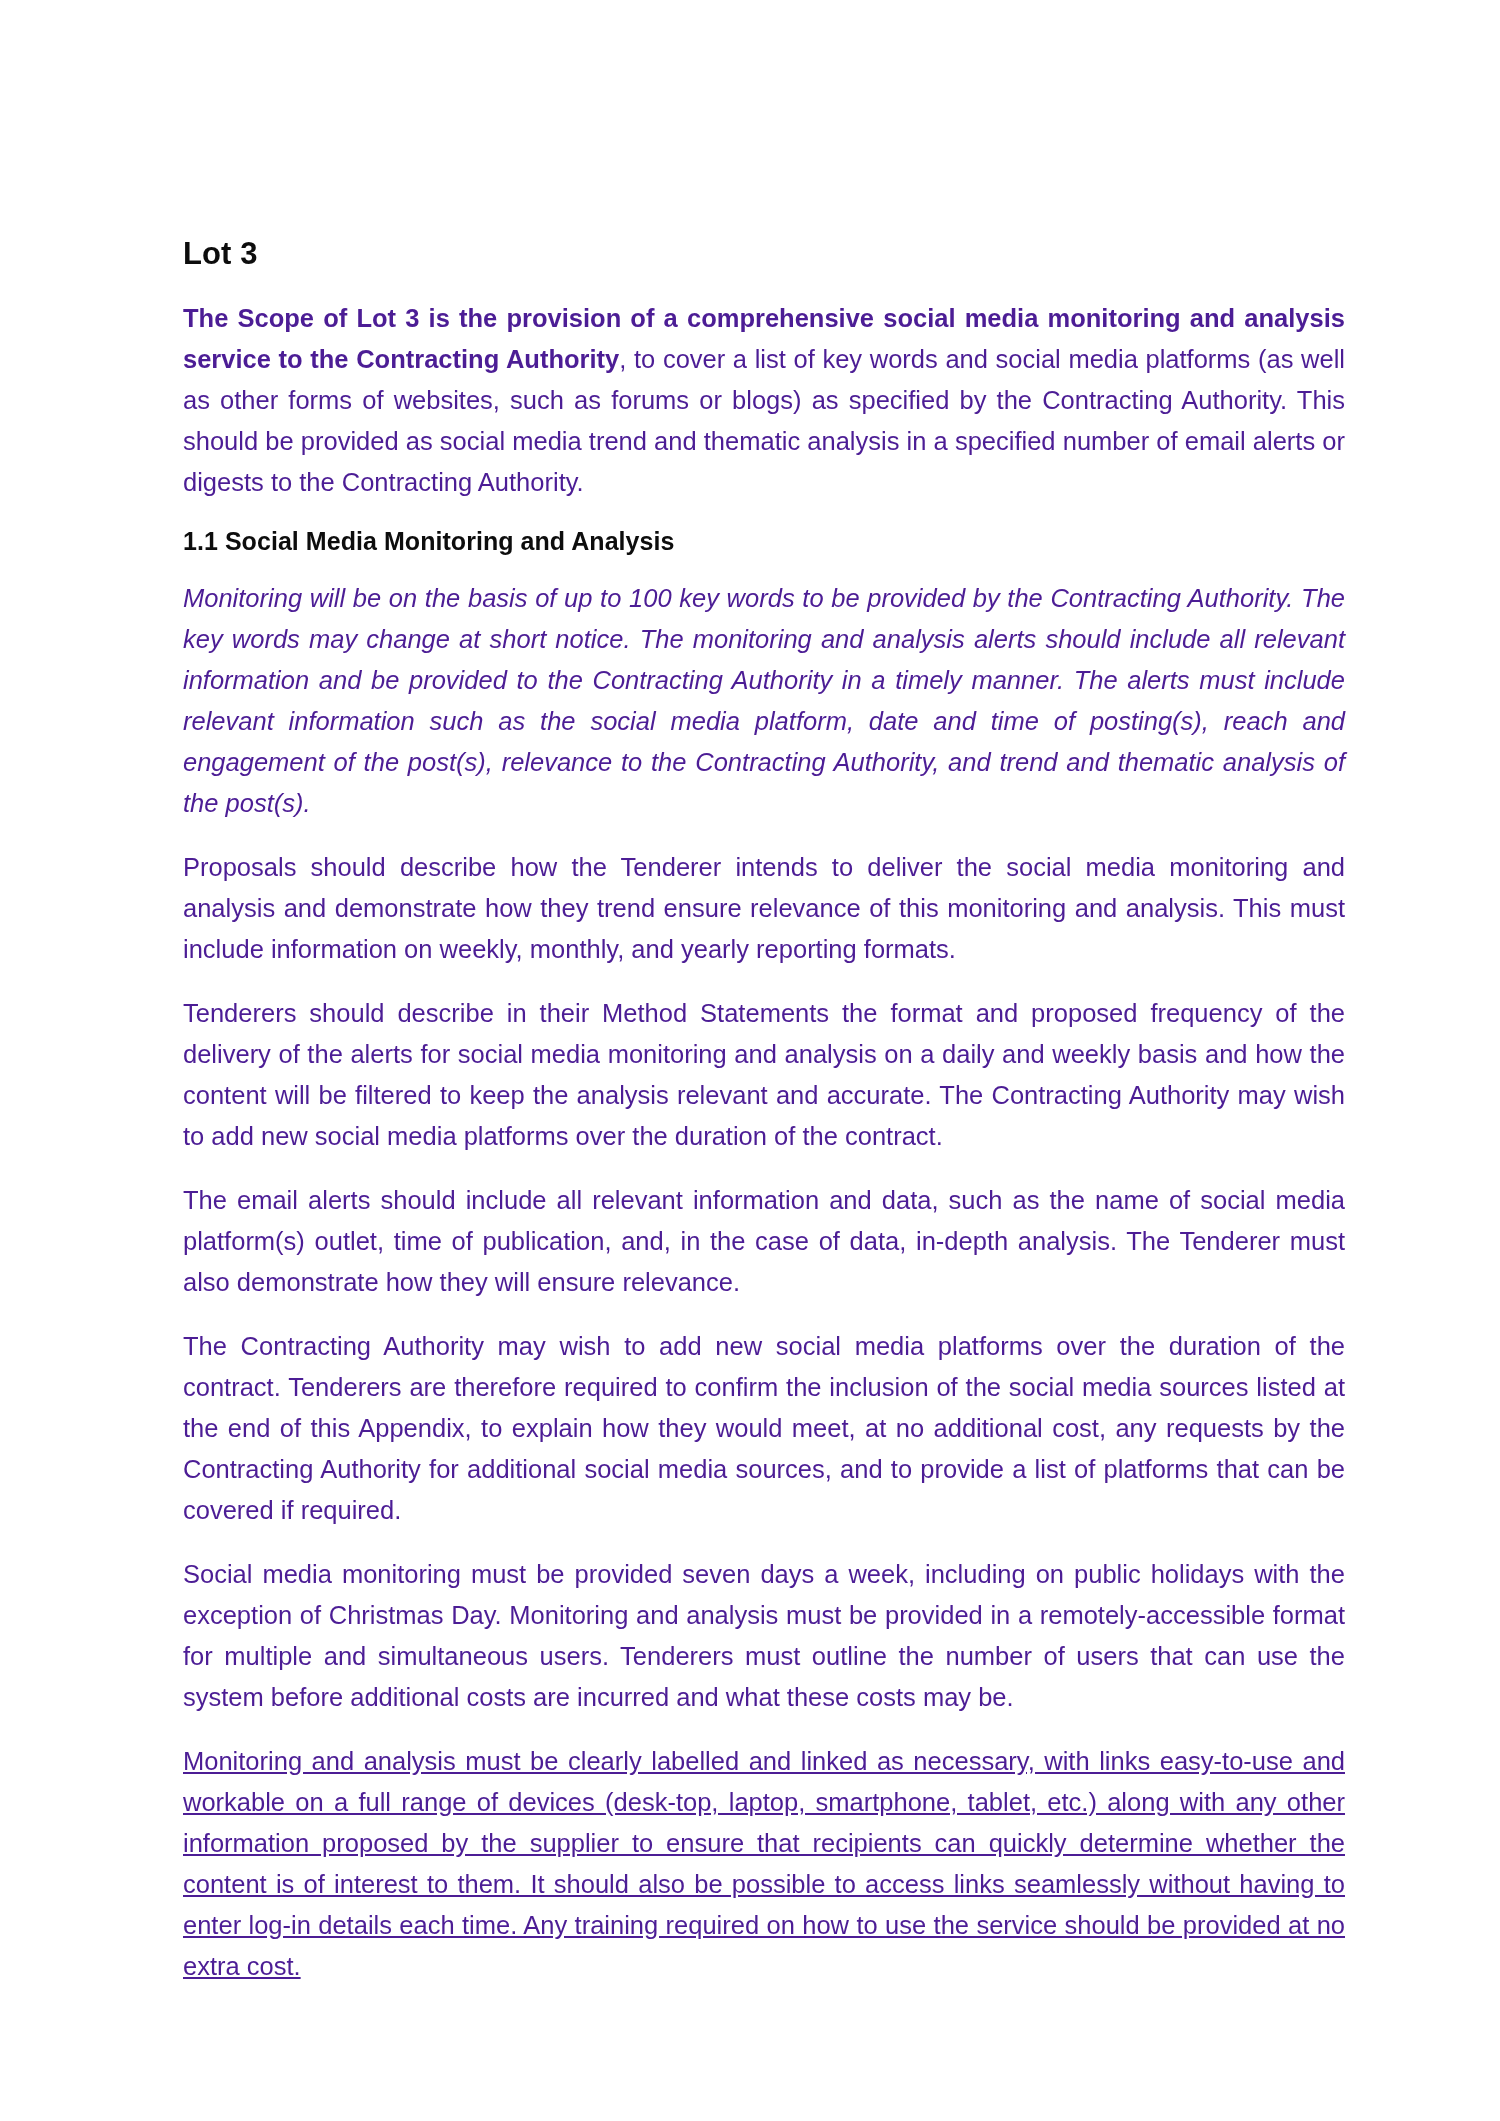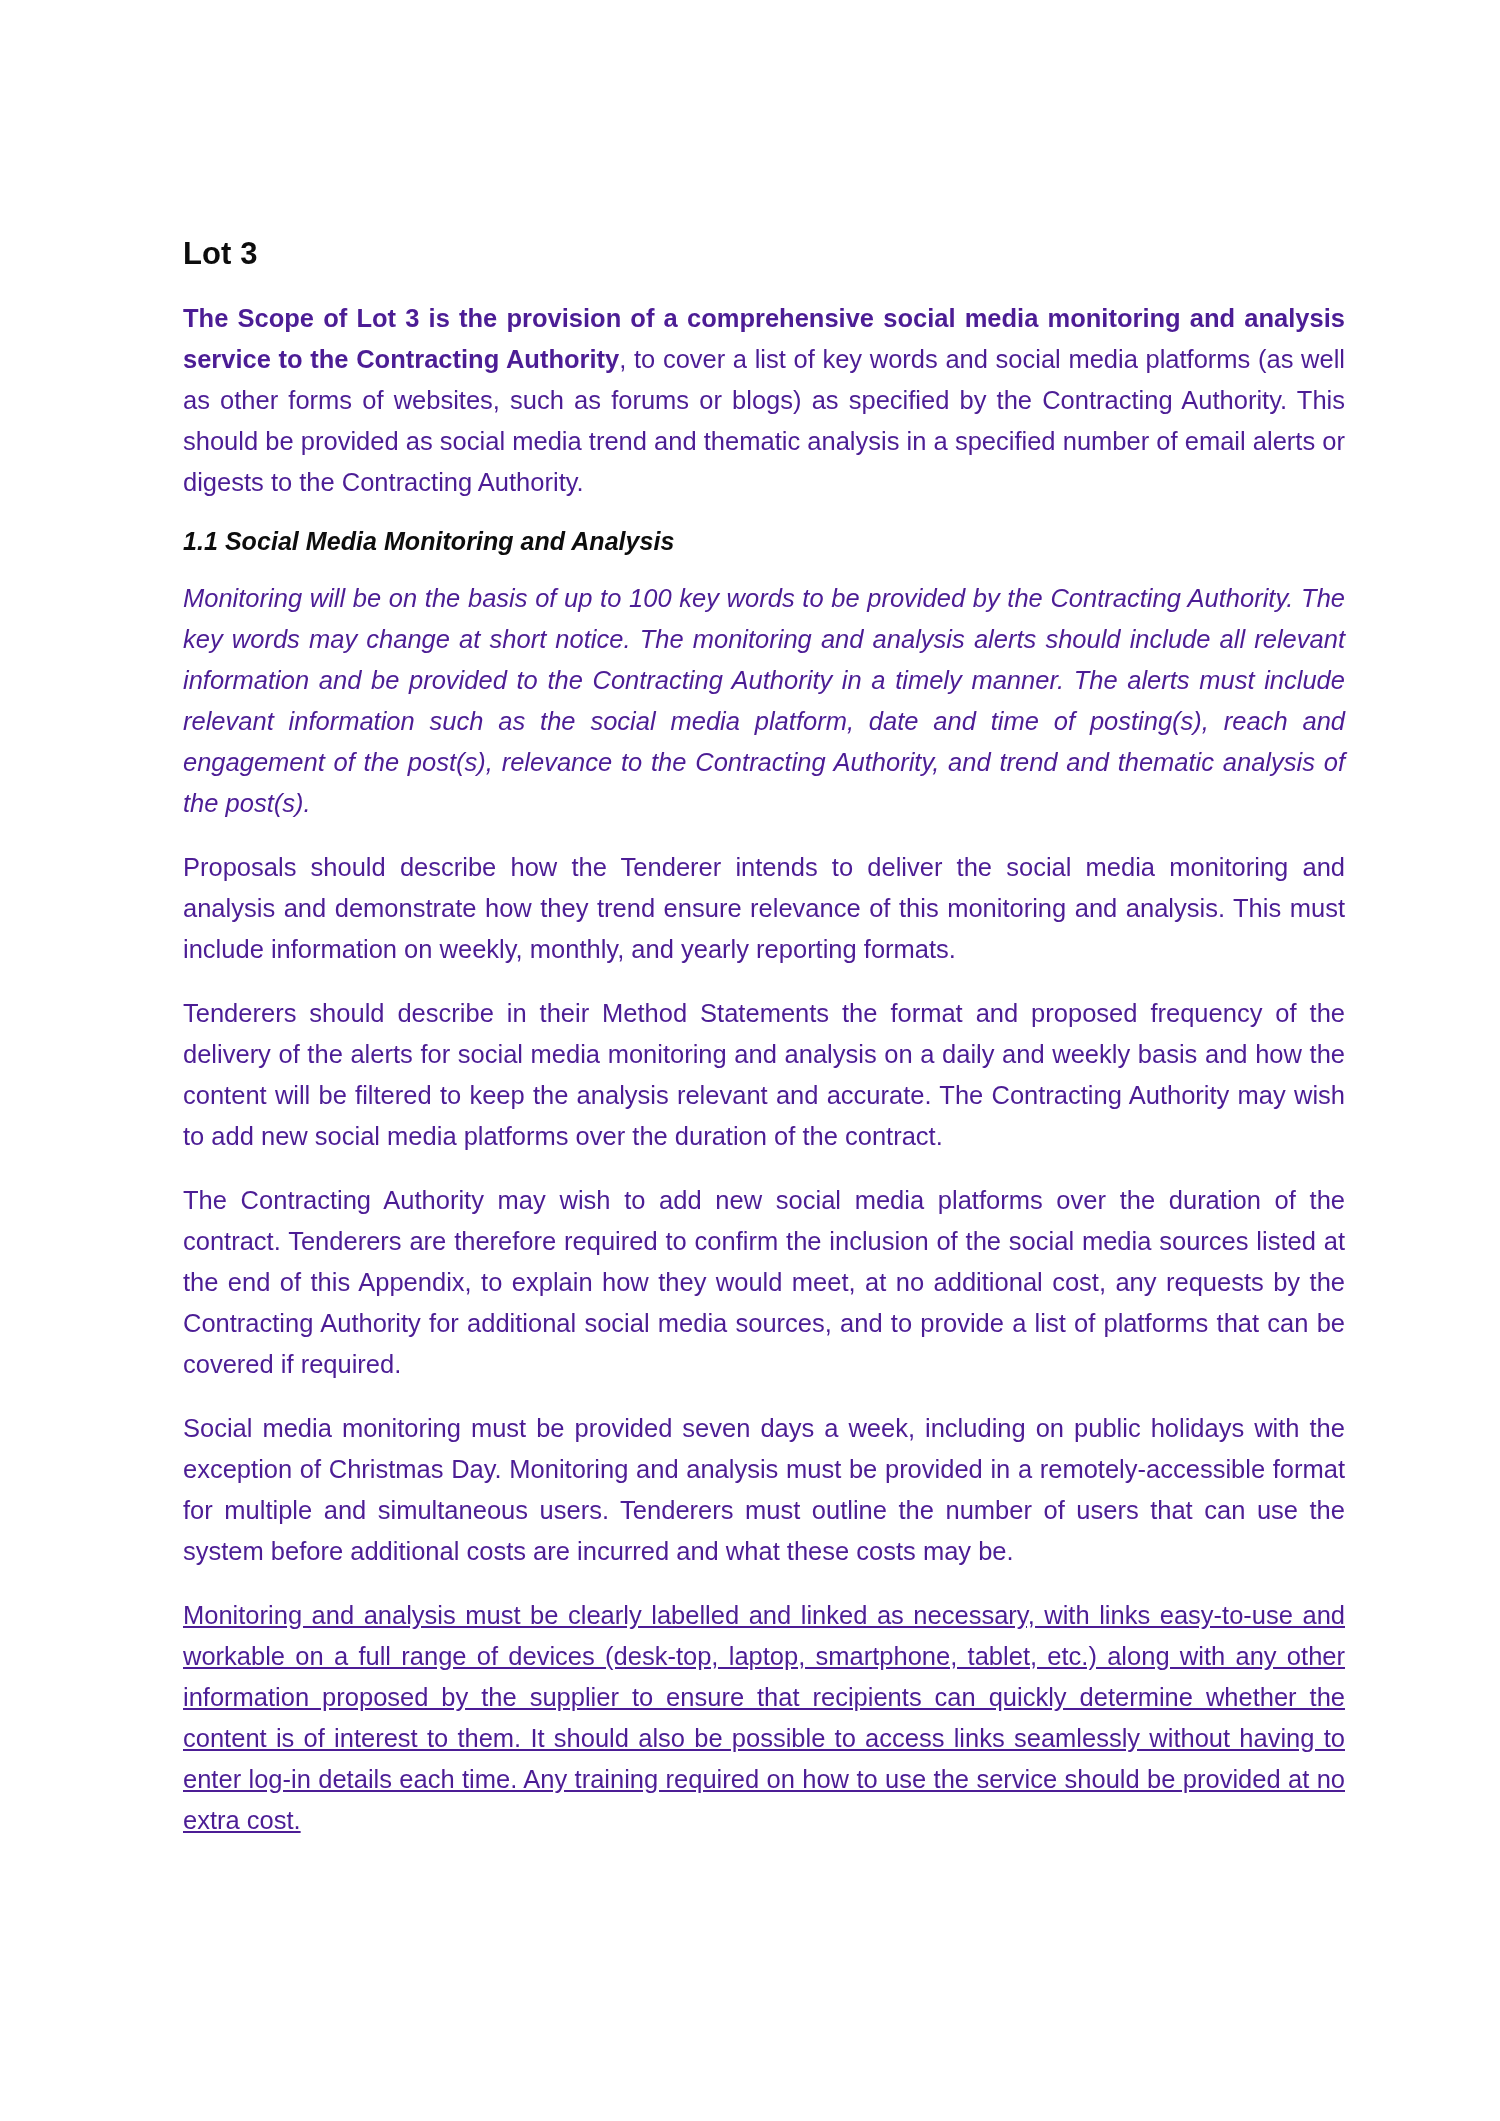--- a/index.html
+++ b/index.html
@@ -38,21 +38,20 @@
     color: #0d0d0d;
   }
 
   h2.section-heading {
     font-size: 25px;
     font-weight: bold;
     line-height: 1.2;
     margin: 0 0 22px 0;
     letter-spacing: 0.05px;
     color: #0d0d0d;
-    font-style: italic;
   }
 
   p.body-para {
     font-size: 25.5px;
     line-height: 41px;
     text-align: justify;
     text-justify: inter-word;
     margin: 0 0 23px 0;
     color: #4c1d95;
     hyphens: none;
@@ -82,20 +81,21 @@
     <p class="body-para para-intro"><span class="lead-bold">The Scope of Lot 3 is the provision of a comprehensive social media monitoring and analysis service to the Contracting Authority</span><span>, to cover a list of key words and social media platforms (as well as other forms of websites, such as forums or blogs) as specified by the Contracting Authority. This should be provided as social media trend and thematic analysis in a specified number of email alerts or digests to the Contracting Authority.</span></p>
 
     <h2 class="section-heading">1.1 Social Media Monitoring and Analysis</h2>
 
     <p class="body-para para-monitoring">Monitoring will be on the basis of up to 100 key words to be provided by the Contracting Authority. The key words may change at short notice. The monitoring and analysis alerts should include all relevant information and be provided to the Contracting Authority in a timely manner. The alerts must include relevant information such as the social media platform, date and time of posting(s), reach and engagement of the post(s), relevance to the Contracting Authority, and trend and thematic analysis of the post(s).</p>
 
     <p class="body-para">Proposals should describe how the Tenderer intends to deliver the social media monitoring and analysis and demonstrate how they trend ensure relevance of this monitoring and analysis. This must include information on weekly, monthly, and yearly reporting formats.</p>
 
     <p class="body-para">Tenderers should describe in their Method Statements the format and proposed frequency of the delivery of the alerts for social media monitoring and analysis on a daily and weekly basis and how the content will be filtered to keep the analysis relevant and accurate. The Contracting Authority may wish to add new social media platforms over the duration of the contract.</p>
 
+    <p class="body-para">The email alerts should include all relevant information and data, such as the name of social media platform(s) outlet, time of publication, and, in the case of data, in-depth analysis. The Tenderer must also demonstrate how they will ensure relevance.</p>
 
     <p class="body-para">The Contracting Authority may wish to add new social media platforms over the duration of the contract. Tenderers are therefore required to confirm the inclusion of the social media sources listed at the end of this Appendix, to explain how they would meet, at no additional cost, any requests by the Contracting Authority for additional social media sources, and to provide a list of platforms that can be covered if required.</p>
 
     <p class="body-para">Social media monitoring must be provided seven days a week, including on public holidays with the exception of Christmas Day. Monitoring and analysis must be provided in a remotely-accessible format for multiple and simultaneous users. Tenderers must outline the number of users that can use the system before additional costs are incurred and what these costs may be.</p>
 
     <p class="body-para">Monitoring and analysis must be clearly labelled and linked as necessary, with links easy-to-use and workable on a full range of devices (desk-top, laptop, smartphone, tablet, etc.) along with any other information proposed by the supplier to ensure that recipients can quickly determine whether the content is of interest to them. It should also be possible to access links seamlessly without having to enter log-in details each time.  Any training required on how to use the service should be provided at no extra cost.</p>
 
   </div>
 </div>
 

